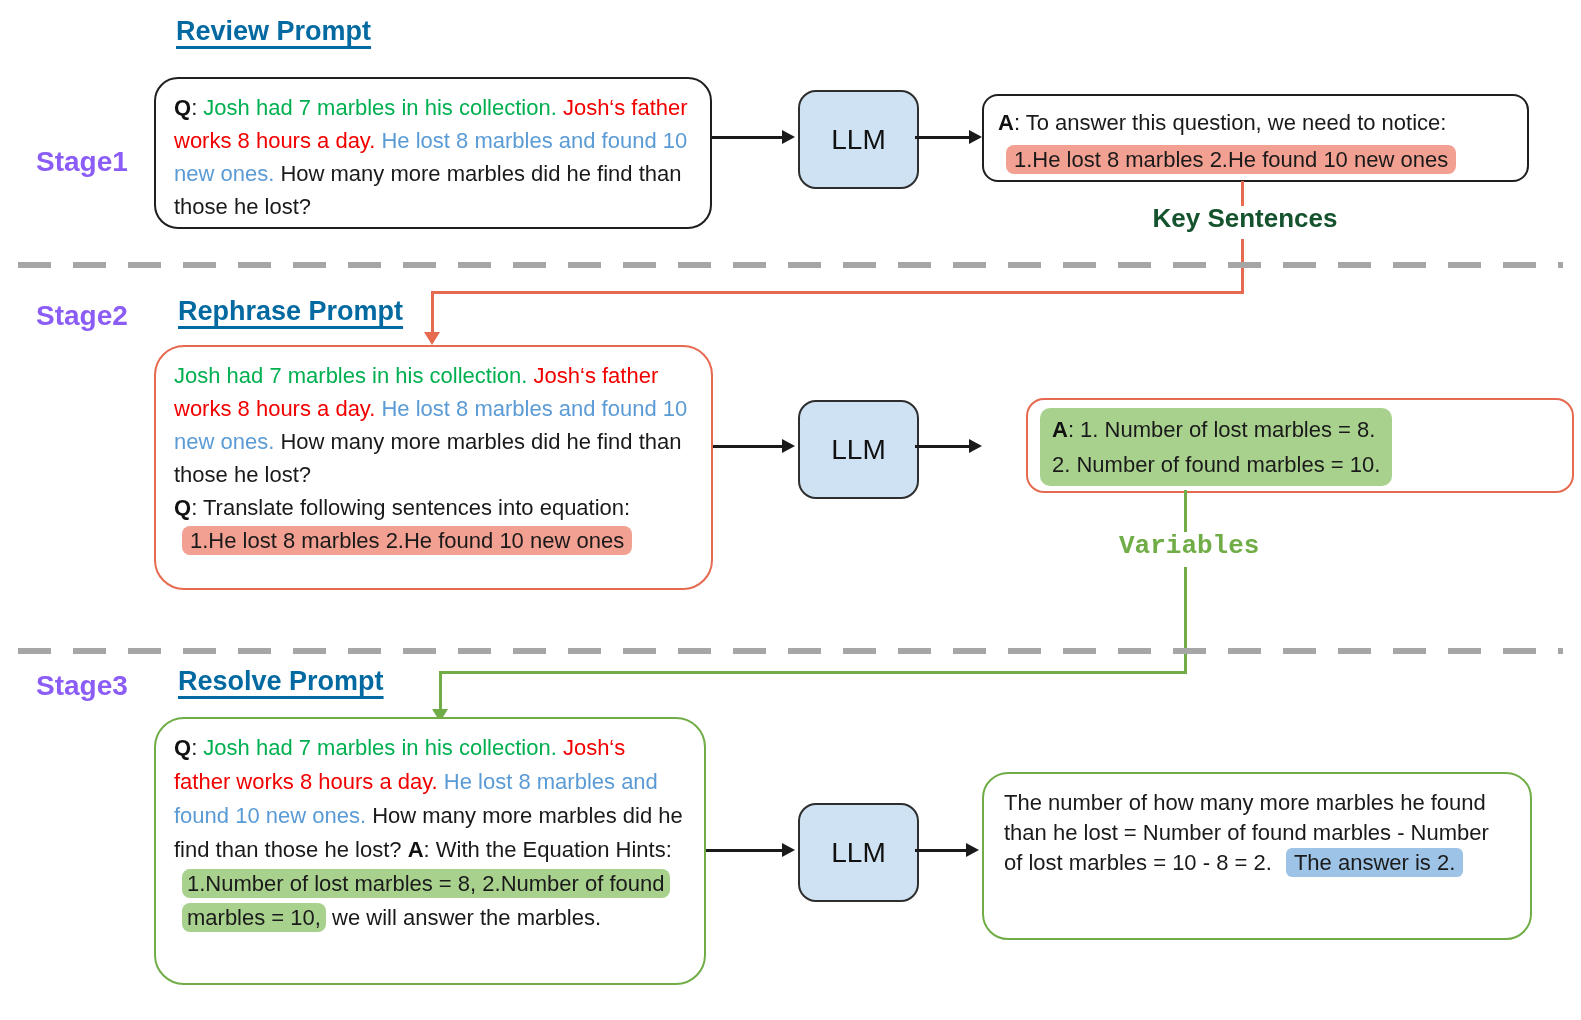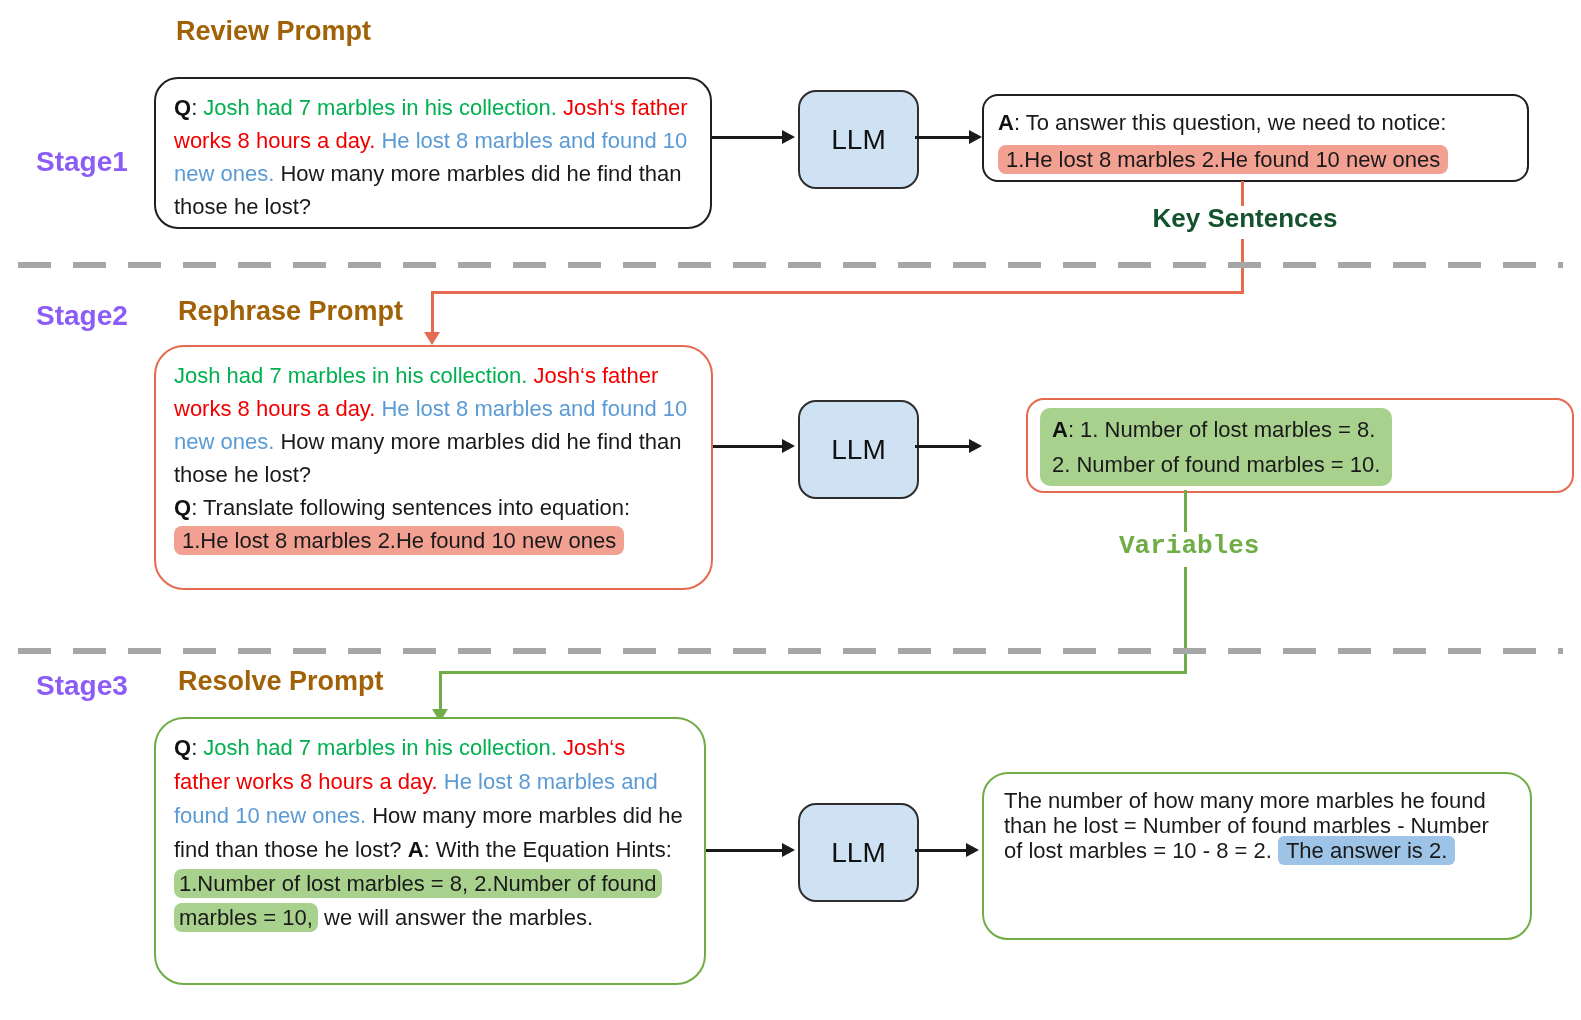--- a/index.html
+++ b/index.html
@@ -3,39 +3,39 @@
 <meta charset="utf-8">
 <style>
   html,body{margin:0;padding:0;background:#ffffff;}
   .canvas{
     position:relative;width:1581px;height:1020px;background:#ffffff;
     font-family:"Liberation Sans",sans-serif;color:#1a1a1a;overflow:hidden;
   }
   .abs{position:absolute;}
   .stage-label{font-size:28px;font-weight:bold;color:#8b5cf6;}
   .section-heading{
-    font-size:27px;font-weight:bold;color:#a16207;
-    text-decoration-thickness:3px;text-underline-offset:6px;
+    font-size:27px;font-weight:bold;color:#0369a1;
+    text-decoration:underline;text-decoration-thickness:3px;text-underline-offset:6px;
   }
   .box{
     position:absolute;background:#fff;border:2.5px solid #1f1f1f;box-sizing:border-box;
     font-size:22px;line-height:33px;padding:12px 18px;
   }
   .prompt-box{border-radius:28px;}
   .answer-box{border-radius:16px;}
   .b-black{border-color:#1f1f1f;}
   .b-salmon{border-color:#e66a50;}
   .b-green{border-color:#70ad47;}
   .t-green{color:#00b050;}
   .t-red{color:#f20000;}
   .t-blue{color:#5b9bd5;}
   .t-black{color:#1a1a1a;}
   .qa{font-weight:bold;color:#111;}
   .hl{
-    border-radius:8px;padding:2px 8px;box-decoration-break:clone;-webkit-box-decoration-break:clone;
+    border-radius:8px;padding:2px 8px;box-decoration-break:clone;margin-left:8px;-webkit-box-decoration-break:clone;
   }
   .hl-salmon{background:#f2a092;}
   .hl-green{background:#a9d18e;}
   .hl-blue{background:#9dc3e6;}
   .hl-block{display:inline-block;border-radius:10px;padding:4px 12px;}
   .llm-box{
     position:absolute;width:117px;height:95px;background:#cfe2f3;border:2.5px solid #2e2e2e;
     border-radius:18px;display:flex;align-items:center;justify-content:center;
     font-size:28px;color:#111;
   }
@@ -141,18 +141,18 @@
   <div class="hshaft" style="left:706px;top:849px;width:77px;"></div>
   <div class="head-right" style="left:782px;top:843px;"></div>
 
   <div class="llm-box" style="left:798px;top:803px;">
     <span>LLM</span>
   </div>
 
   <div class="hshaft" style="left:915px;top:849px;width:52px;"></div>
   <div class="head-right" style="left:966px;top:843px;"></div>
 
-  <div class="box b-green" style="left:982px;top:772px;width:550px;height:168px;border-radius:26px;padding:14px 20px;line-height:25px;">
+  <div class="box b-green" style="left:982px;top:772px;width:550px;height:168px;border-radius:26px;padding:14px 20px;line-height:30px;">
     <span class="t-black">The number of how many more marbles he found than he lost = Number of found marbles - Number of lost marbles = 10 - 8 = 2. </span>
     <span class="hl hl-blue" style="padding:2px 8px;border-radius:6px;">The answer is 2.</span>
   </div>
 
 </div>
 
 </body></html>

